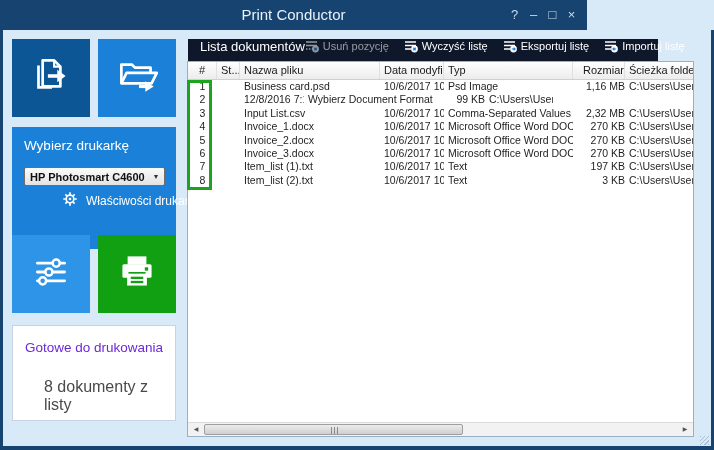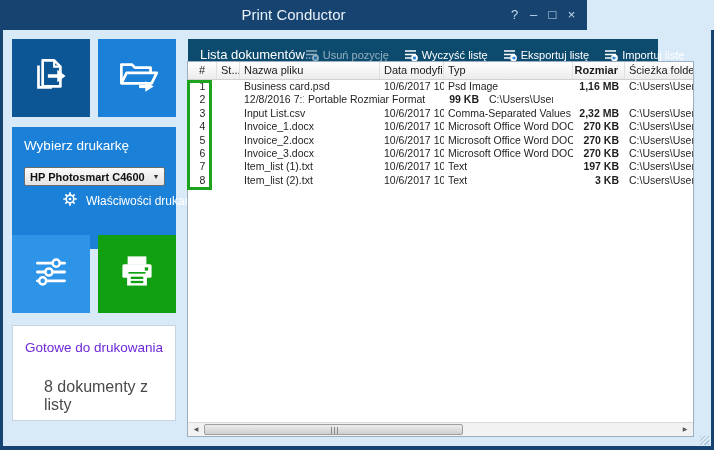--- a/index.html
+++ b/index.html
@@ -39,43 +39,43 @@
   .combobox-arrow { width:16px; text-align:center; font-size:7px; color:#333; }
   .props-row { position:absolute; left:50px; top:64px; display:flex; align-items:center; gap:8px; }
   .props-label { font-size:12px; color:#FFFFFF; white-space:nowrap; }
 
   .status-card { position:absolute; left:12px; top:325px; width:164px; height:96px;
                  background:#FFFFFF; border:1px solid #C5D3E2; }
   .status-heading { position:absolute; left:12px; top:14px; font-size:13.5px; color:#6d28d9; }
   .status-sub { position:absolute; left:12px; top:52px; font-size:16px; color:#4A4A4A;padding-left:19px; }
 
   
-  .toolbar { position:absolute; left:188px; top:39px; width:470px; height:23px; background:#0c4a6e;
-             display:flex; align-items:flex-end; }
+  .toolbar { position:absolute; left:188px; top:39px; width:470px; height:23px; background:#0f172a;
+             display:flex; align-items:flex-start; }
   .toolbar-title { font-size:13px; color:#FFFFFF; padding-left:12px; flex:1; white-space:nowrap; }
   .tb-btn { display:flex; align-items:center; gap:4px; margin-right:15px; color:#FFFFFF;
             font-size:11px; white-space:nowrap; cursor:default; }
   .tb-btn.disabled { opacity:0.55; }
   .tb-icon { width:14px; height:14px; display:block; }
 
   .table-frame { position:absolute; left:187px; top:61px; width:507px; height:376px;
                  background:#FFFFFF; border:1px solid #9AAFC4; }
   .thead { position:absolute; left:0; top:0; width:505px; height:18px;
            background:linear-gradient(#FFFFFF,#ECECEC); border-bottom:1px solid #D0D0D0;
            display:flex; font-size:11px; color:#1A1A1A; line-height:17px; }
   .hc { border-right:1px solid #E0E0E0; padding-left:4px; overflow:hidden; white-space:nowrap; }
   .tbody { position:absolute; left:0; top:18px; width:505px; height:342px; background:#FFFFFF; overflow:hidden; }
   .trow { display:flex; height:13.4px; font-size:10.5px; color:#1E1E1E; line-height:13.4px; }
   .c { overflow:hidden; white-space:nowrap; padding-left:4px; }
   .w-num  { width:29px;  text-align:center; padding-left:0; }
   .w-st   { width:23px; }
   .w-name { width:140px; }
   .w-date { width:64px; }
   .w-type { width:129px; }
-  .w-size { width:52px; text-align:right; padding-left:0; padding-right:6px;font-weight:bold; }
+  .w-size { width:52px; text-align:right; padding-left:0; padding-right:0; }
   .w-path { width:68px; border-right:none; }
 
   .hscroll { position:absolute; left:0; top:360px; width:505px; height:14px;
              background:#F2F2F2; border-top:1px solid #DADADA; }
   .sb-arrow { position:absolute; top:0; width:16px; height:13px; text-align:center;
               font-size:6px; line-height:13px; color:#555; }
   .sb-arrow.left { left:0; } .sb-arrow.right { right:0; }
   .sb-thumb { position:absolute; left:16px; top:1px; width:259px; height:11px;
               background:linear-gradient(#ECECEC,#CFCFCF); border:1px solid #9F9F9F; border-radius:2px; }
   .sb-grip { position:absolute; left:50%; top:2px; width:7px; height:7px; margin-left:-3px;
@@ -254,21 +254,21 @@
           <span class="c w-name">Business card.psd</span>
           <span class="c w-date">10/6/2017 10:2...</span>
           <span class="c w-type">Psd Image</span>
           <span class="c w-size">1,16 MB</span>
           <span class="c w-path">C:\Users\User\</span>
       </div>
       <div class="trow">
         <span class="c w-num">2</span>
           <span class="c w-st"></span>
           <span class="c w-date">12/8/2016 7:13...</span>
-          <span class="c w-type">Portable Rozmiar Format</span>
+          <span class="c w-type">Wybierz Document Format</span>
           <span class="c w-size">99 KB</span>
           <span class="c w-path">C:\Users\User\</span>
       </div>
       <div class="trow">
         <span class="c w-num">3</span>
           <span class="c w-st"></span>
           <span class="c w-name">Input List.csv</span>
           <span class="c w-date">10/6/2017 10:2...</span>
           <span class="c w-type">Comma-Separated Values</span>
           <span class="c w-size">2,32 MB</span>

